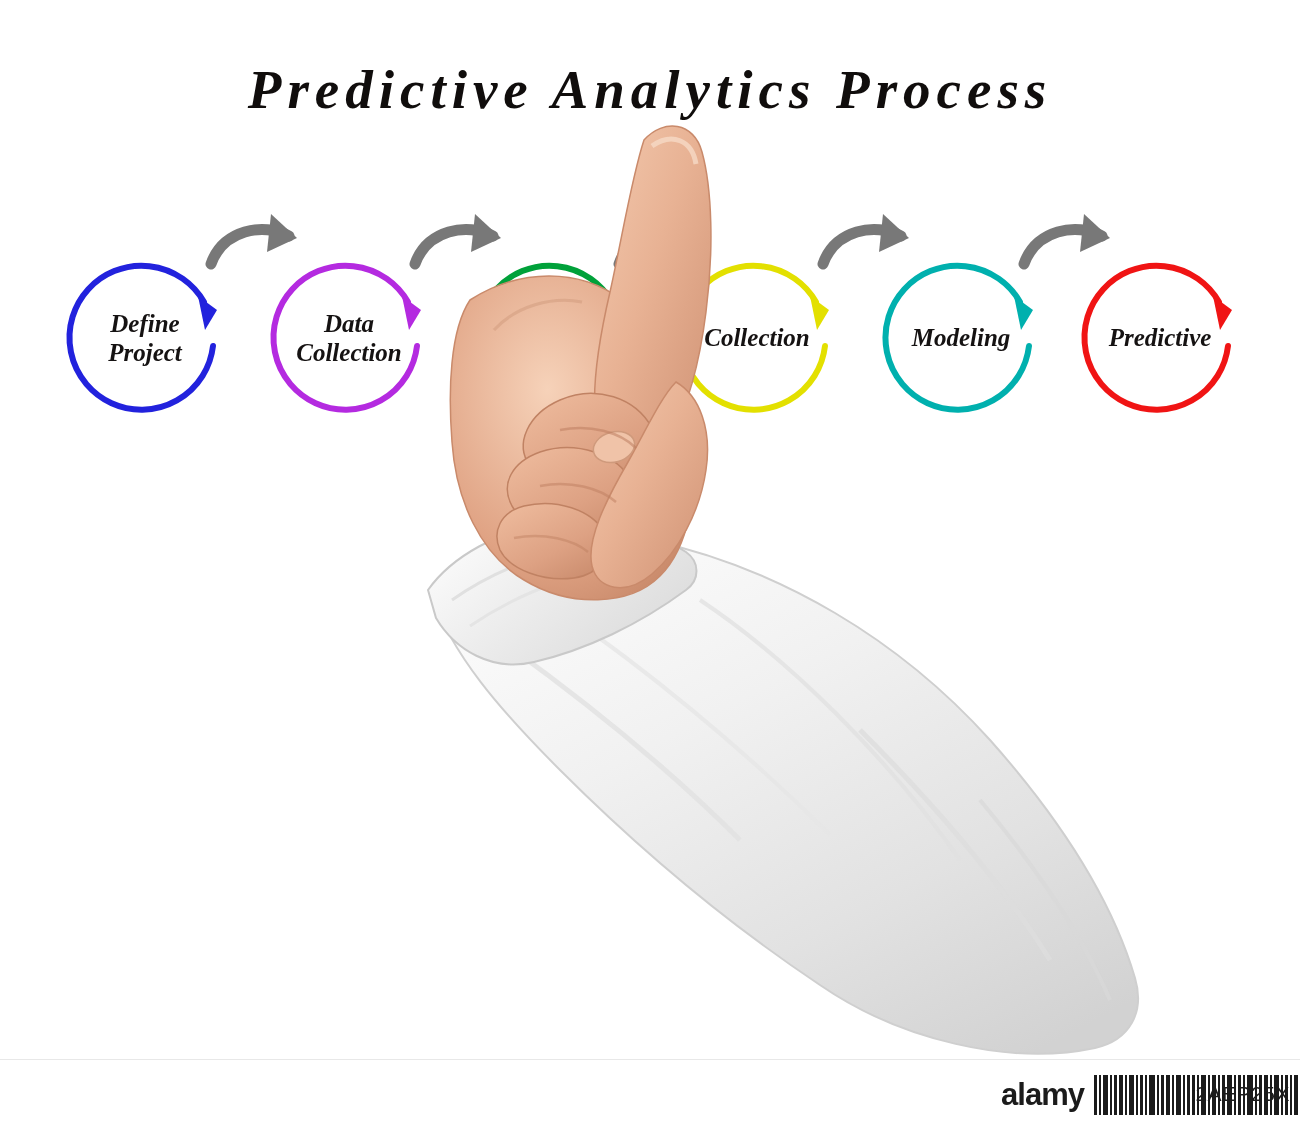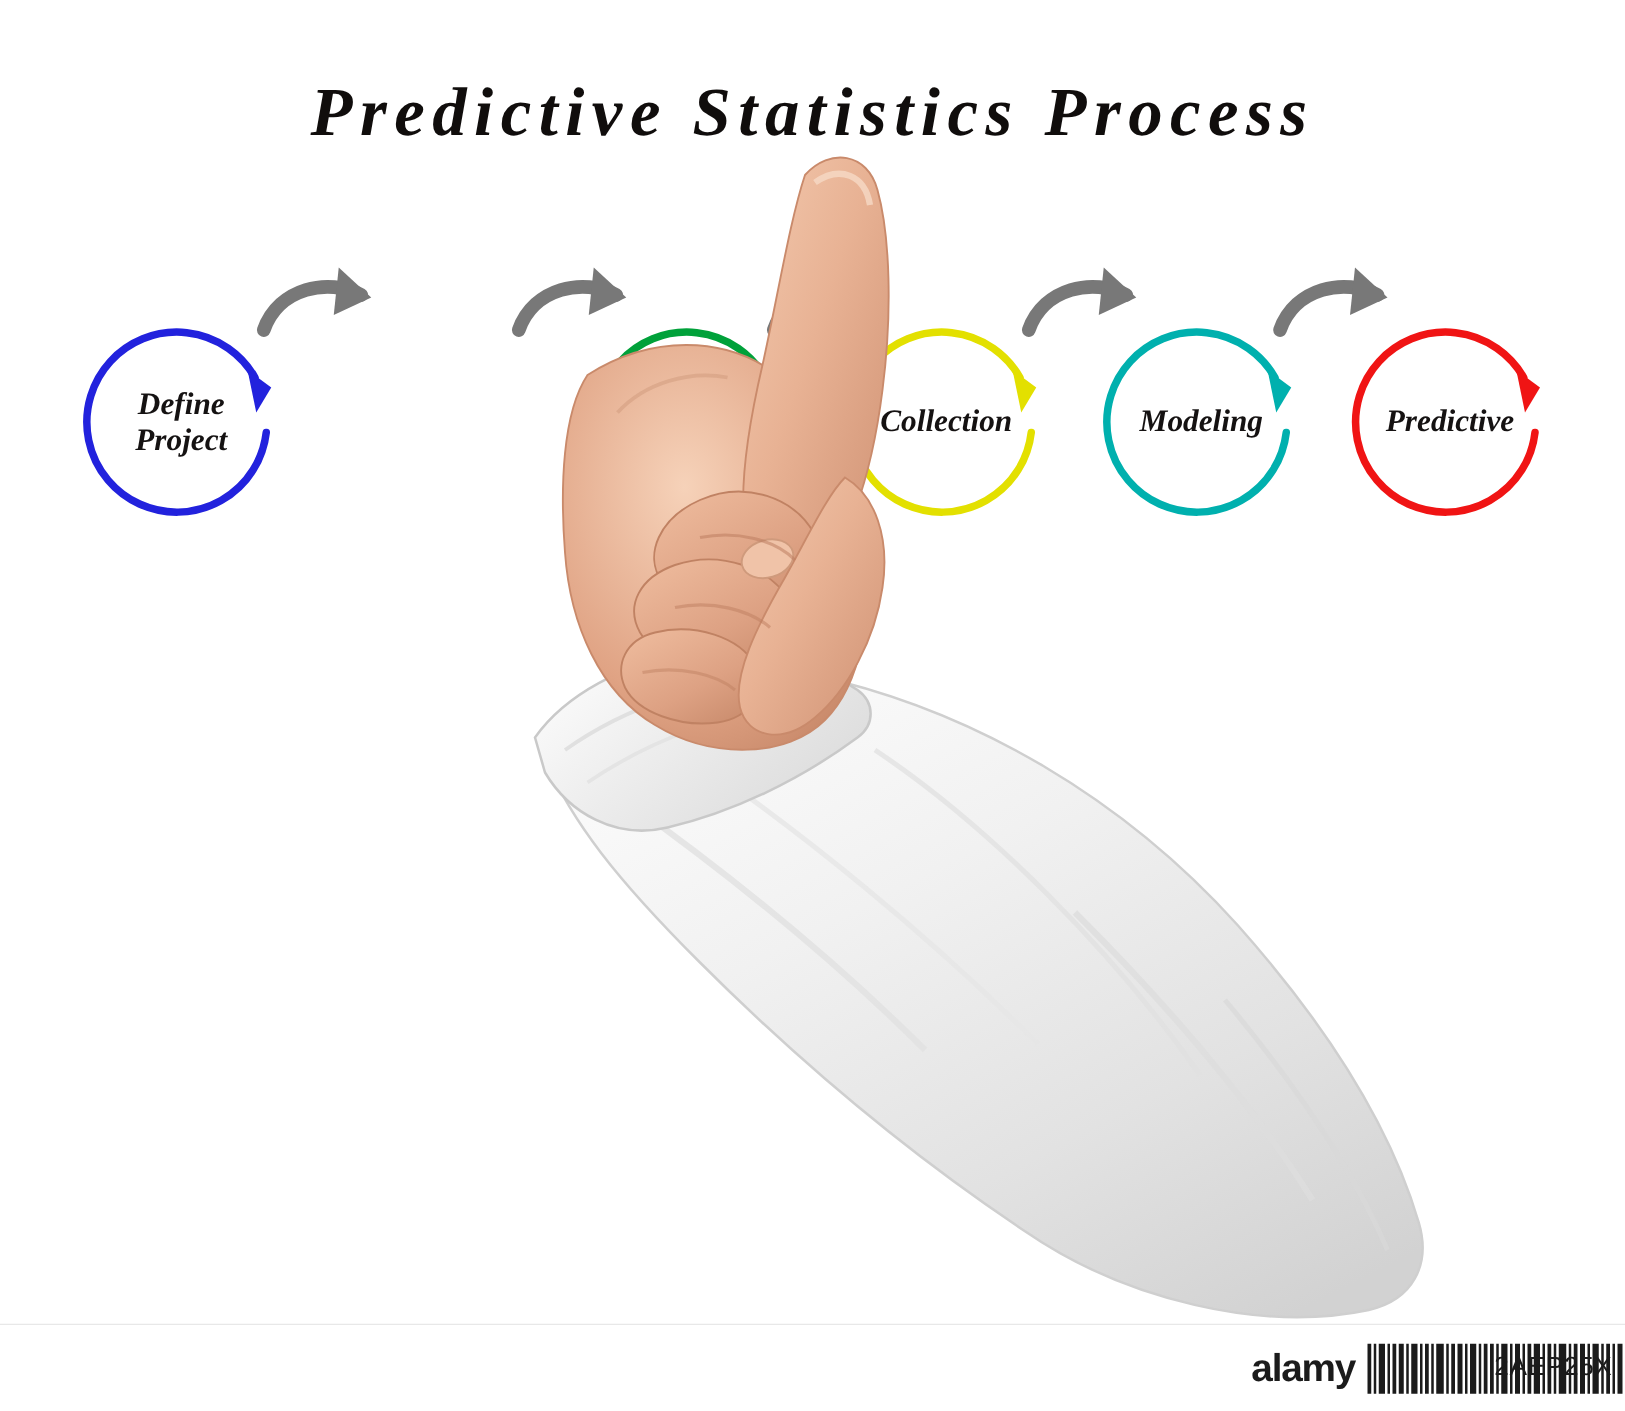--- a/index.html
+++ b/index.html
@@ -148,21 +148,21 @@
     font-size: 21px;
     letter-spacing: 0.5px;
     color: #1b1b1b;
   }
 </style>
 </head>
 <body>
 
 <div id="stage">
 
-  <div id="title">Predictive  Statistics  Process</div>
+  <div id="title">Predictive  Analytics  Process</div>
 
   <div id="diagram">
 
     <div class="arrow" style="left:205px;">
       <svg viewBox="0 0 96 62">
         <path d="M6,52 C18,18 58,10 84,24" stroke="#787878" stroke-width="11" fill="none" stroke-linecap="round"></path>
         <path d="M66,2 L92,26 L62,40 Z" fill="#787878"></path>
       </svg>
     </div>
     <div class="arrow" style="left:409px;">
@@ -192,20 +192,28 @@
 
     <div class="node" style="left:65px;">
       <svg viewBox="0 0 160 160">
         <path d="M139,44 A72,72 0 1 0 148,88" stroke="#2222dd" stroke-width="6" fill="none" stroke-linecap="round"></path>
         <path d="M133,38 L152,52 L140,72 Z" fill="#2222dd"></path>
       </svg>
       <div class="node-label">Define
 Project</div>
     </div>
 
+    <div class="node" style="left:269px;">
+      <svg viewBox="0 0 160 160">
+        <path d="M139,44 A72,72 0 1 0 148,88" stroke="#b42ae0" stroke-width="6" fill="none" stroke-linecap="round"></path>
+        <path d="M133,38 L152,52 L140,72 Z" fill="#b42ae0"></path>
+      </svg>
+      <div class="node-label">Data
+Collection</div>
+    </div>
 
     <div class="node" style="left:473px;">
       <svg viewBox="0 0 160 160">
         <path d="M139,44 A72,72 0 1 0 148,88" stroke="#00a13a" stroke-width="6" fill="none" stroke-linecap="round"></path>
         <path d="M133,38 L152,52 L140,72 Z" fill="#00a13a"></path>
       </svg>
       <div class="node-label">Data
 Analysis</div>
     </div>
 

